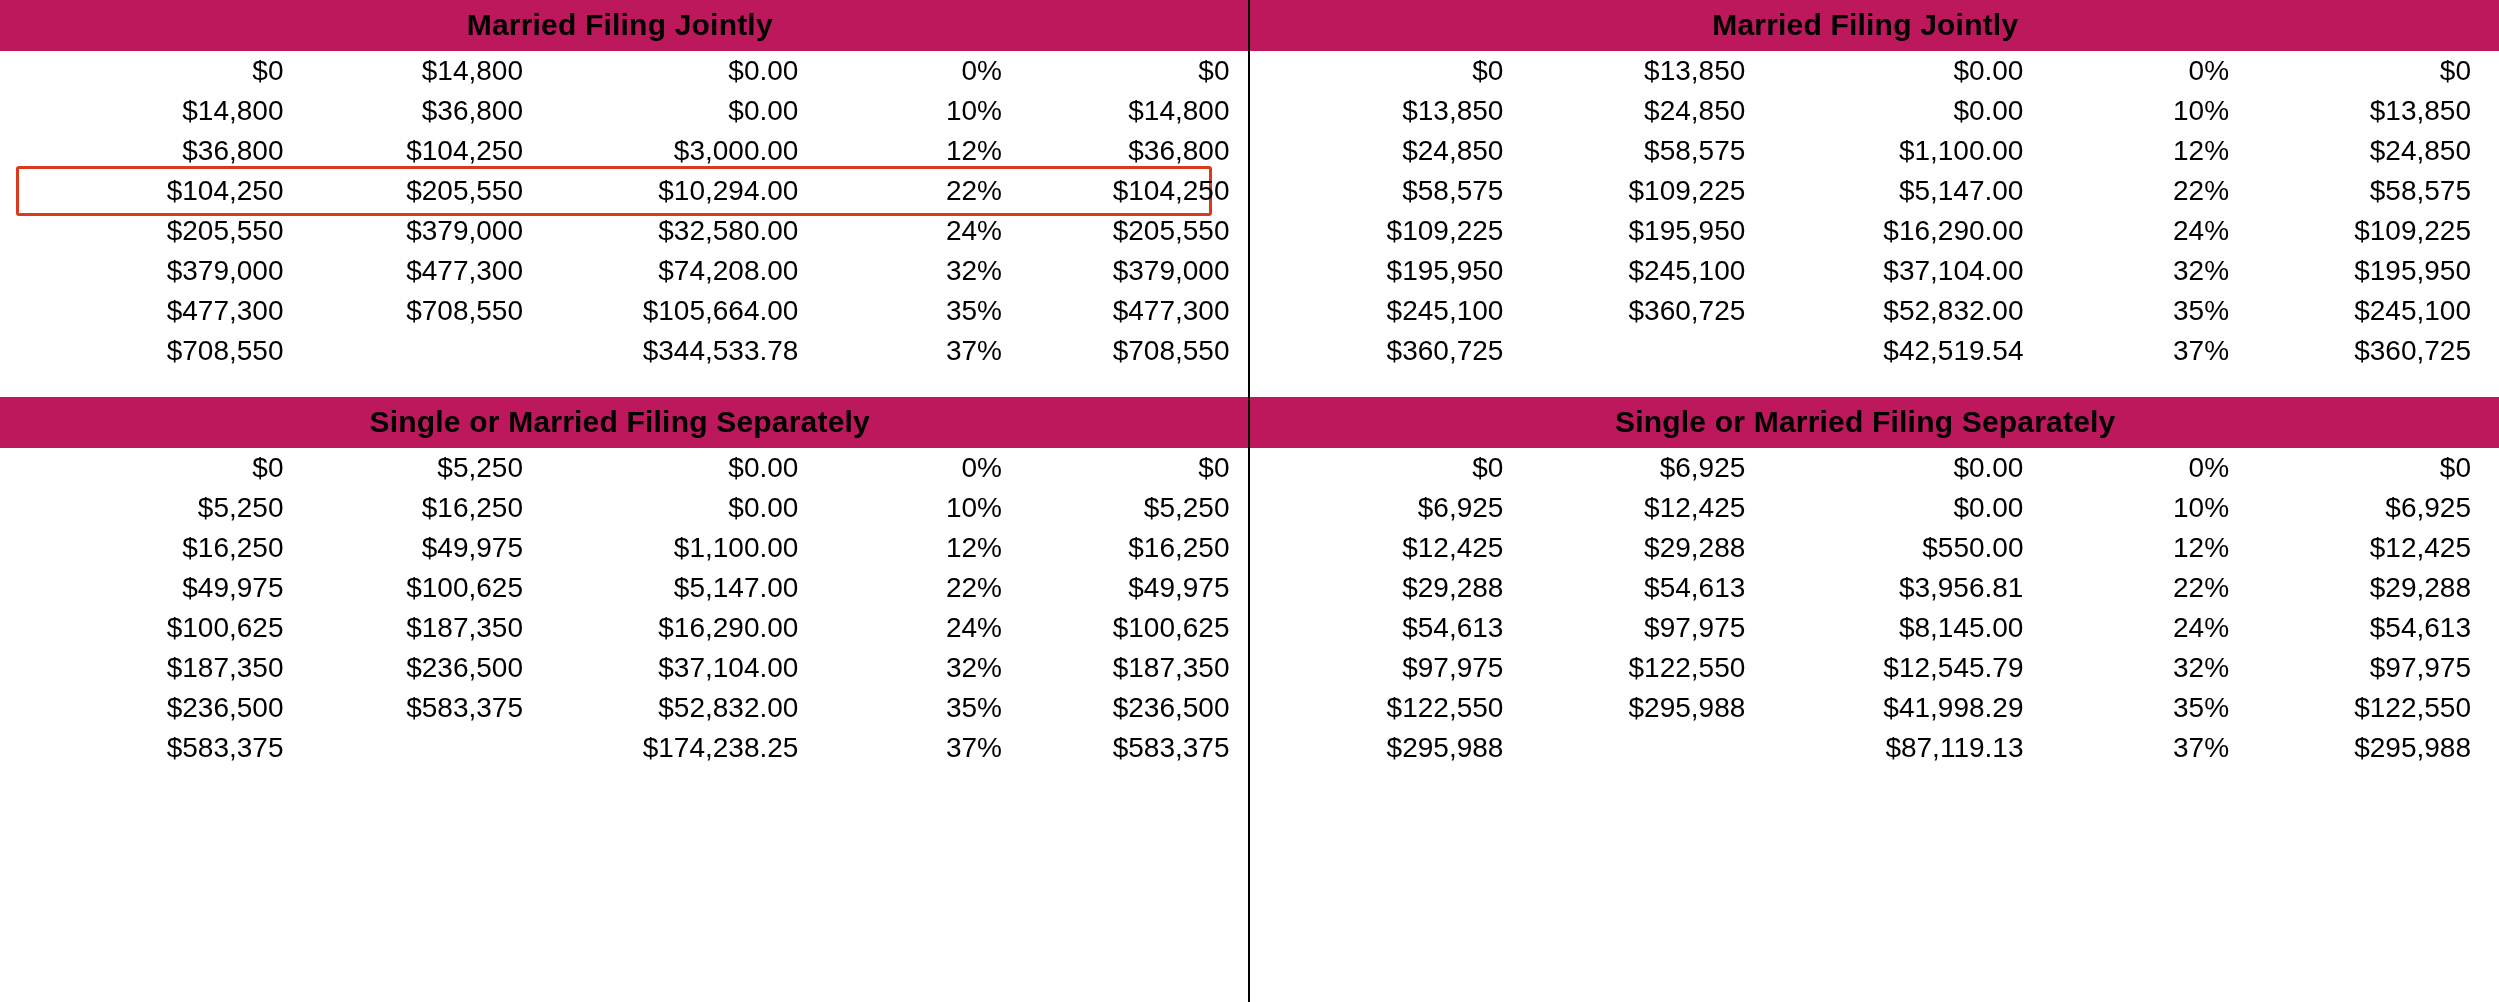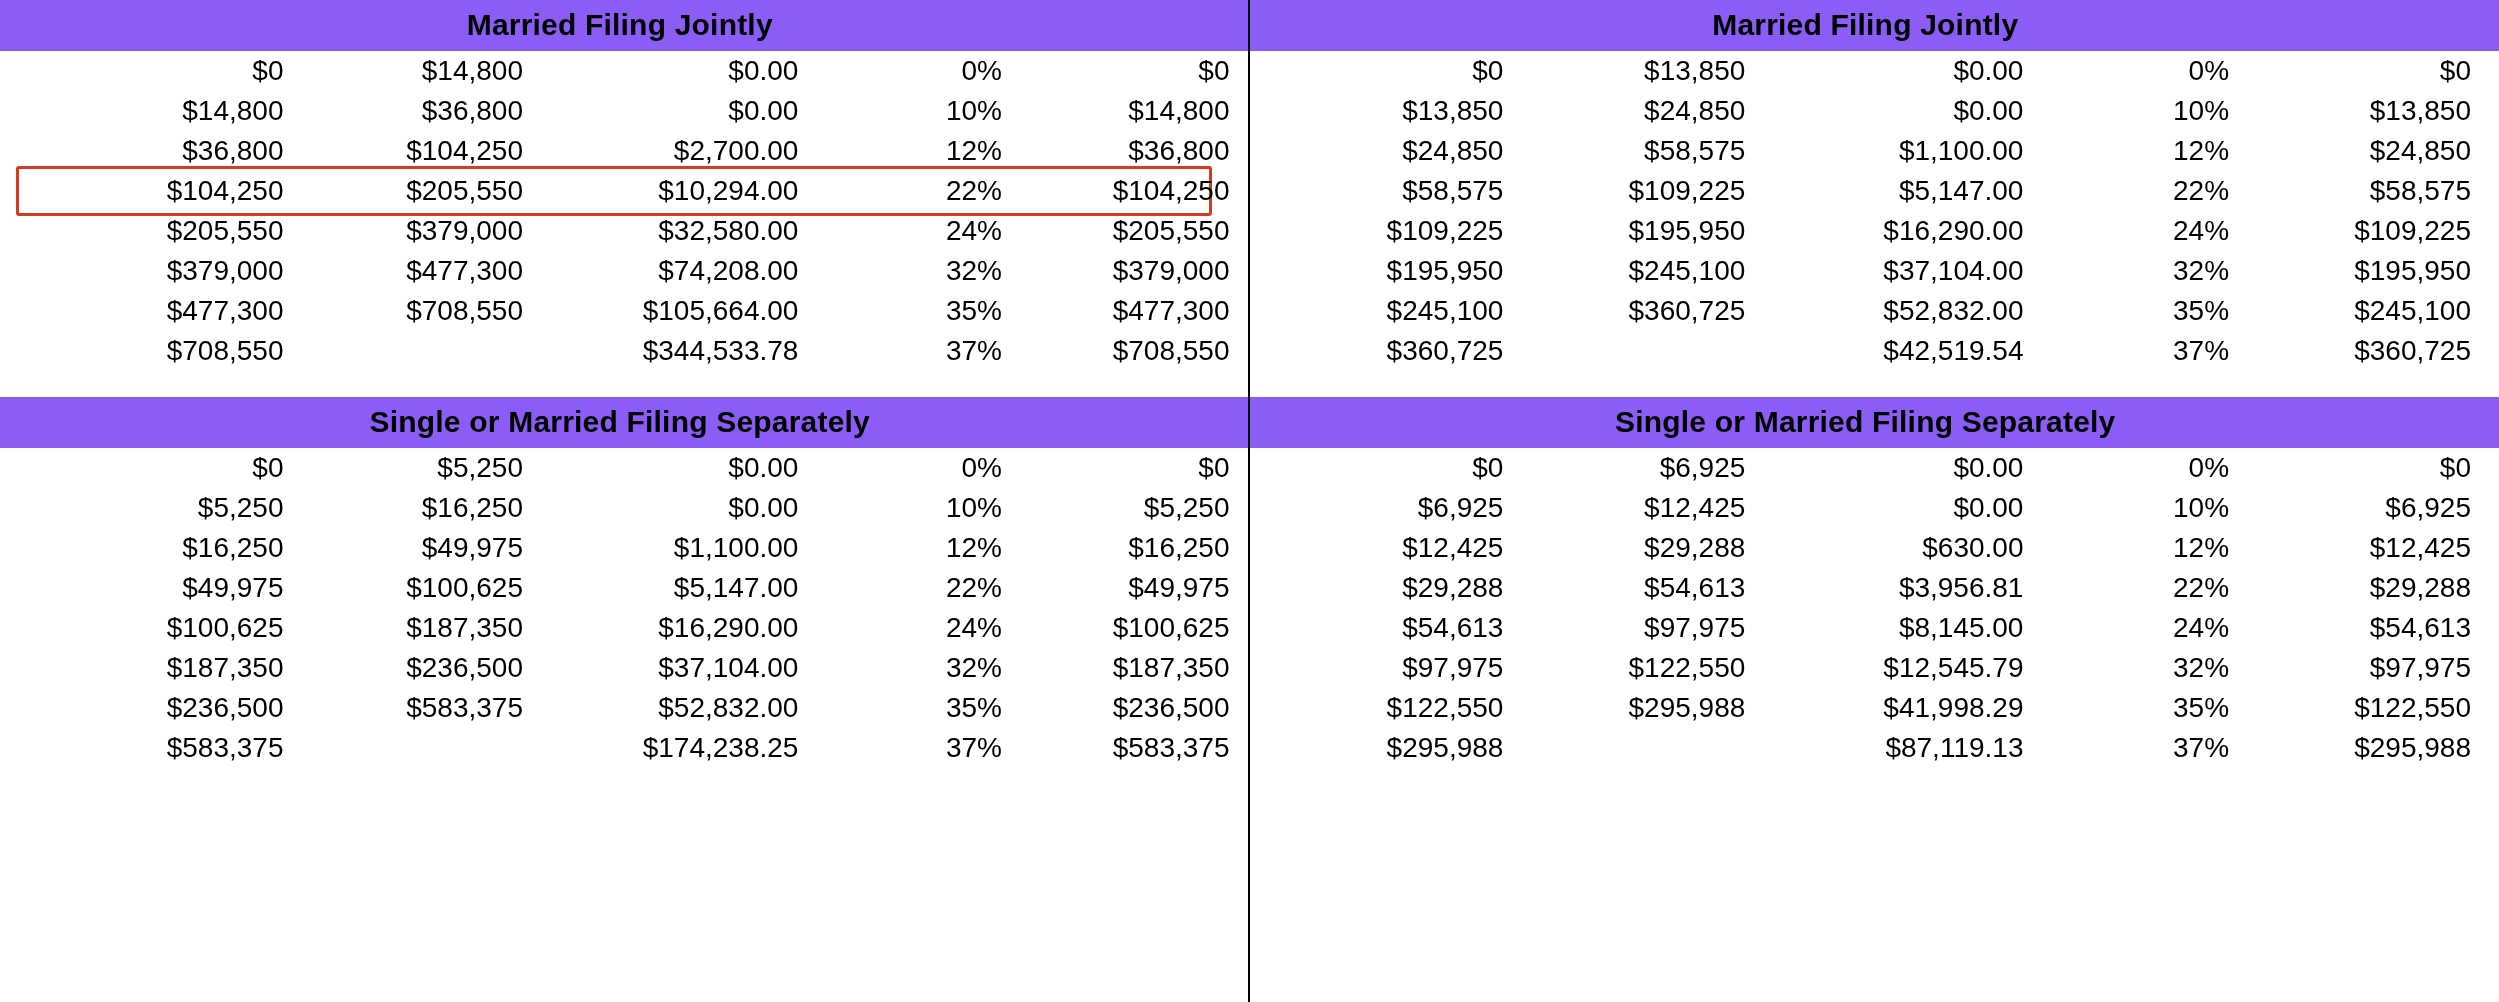--- a/index.html
+++ b/index.html
@@ -29,21 +29,21 @@
     position: relative;
     flex: 1 1 50%;
     box-sizing: border-box;
   }
   .pane.left {
     border-right: 2px solid #000000;
   }
   .pane.right {
   }
   .section-title {
-    background: #8b5cf6;
+    background: #be185d;
     text-align: center;
     font-size: 30px;
     font-weight: bold;
     padding: 8px 0 9px 0;
     letter-spacing: 0.2px;
   }
   .spacer-band {
     background: #ffffff;
     height: 26px;
   }
@@ -121,21 +121,21 @@
               <tr>
                 <td>$14,800</td>
                 <td>$36,800</td>
                 <td>$0.00</td>
                 <td>10%</td>
                 <td>$14,800</td>
               </tr>
               <tr>
                 <td>$36,800</td>
                 <td>$104,250</td>
-                <td>$2,700.00</td>
+                <td>$3,000.00</td>
                 <td>12%</td>
                 <td>$36,800</td>
               </tr>
               <tr class="highlight-row">
                 <td>$104,250<span class="highlight-box" style="left:-24px; top:-5px; width:1190px; height:44px;"></span></td>
                 <td>$205,550</td>
                 <td>$10,294.00</td>
                 <td>22%</td>
                 <td>$104,250</td>
               </tr>
@@ -348,21 +348,21 @@
               <tr>
                 <td>$6,925</td>
                 <td>$12,425</td>
                 <td>$0.00</td>
                 <td>10%</td>
                 <td>$6,925</td>
               </tr>
               <tr>
                 <td>$12,425</td>
                 <td>$29,288</td>
-                <td>$630.00</td>
+                <td>$550.00</td>
                 <td>12%</td>
                 <td>$12,425</td>
               </tr>
               <tr>
                 <td>$29,288</td>
                 <td>$54,613</td>
                 <td>$3,956.81</td>
                 <td>22%</td>
                 <td>$29,288</td>
               </tr>

